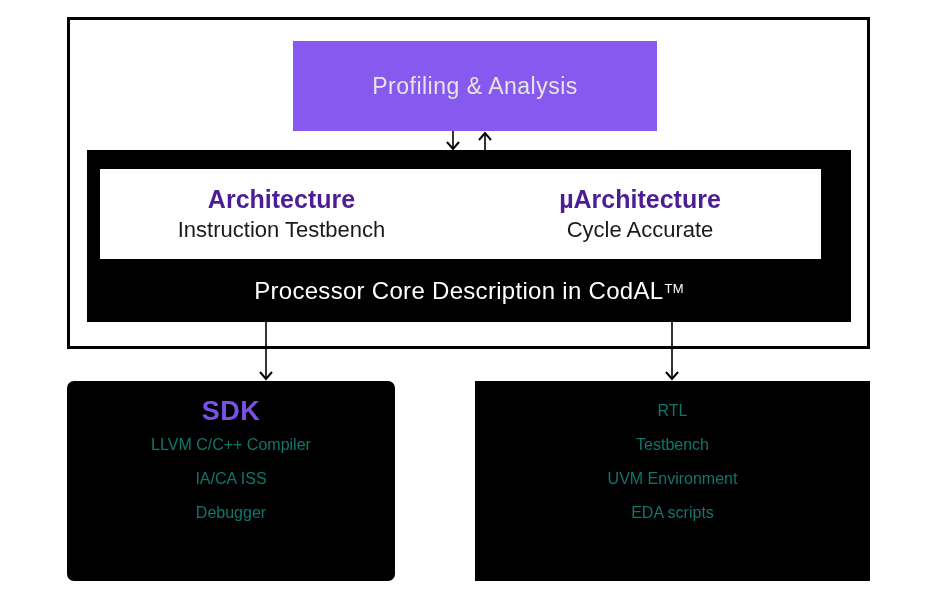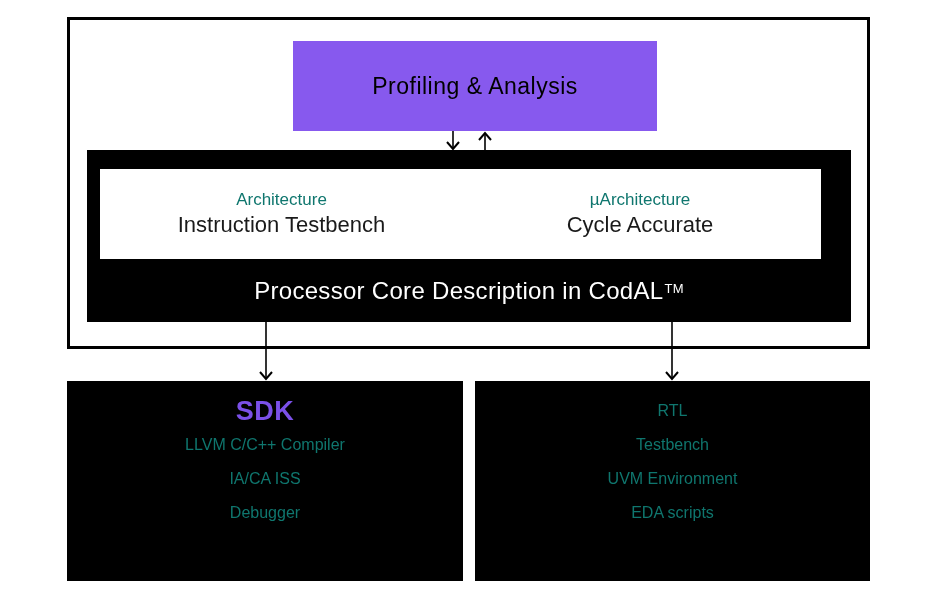--- a/index.html
+++ b/index.html
@@ -32,21 +32,21 @@
     left: 293px;
     top: 41px;
     width: 364px;
     height: 90px;
     background: #8759ee;
     display: flex;
     align-items: center;
     justify-content: center;
   }
   .profiling-box .label {
-    color: #000000;
+    color: #e5e5e5;
     font-size: 23px;
     font-weight: 500;
     letter-spacing: 0.5px;
   }
   
   .core-box {
     position: absolute;
     left: 87px;
     top: 150px;
     width: 764px;
@@ -60,23 +60,23 @@
     background: #ffffff;
     display: flex;
     flex-direction: column;
     align-items: center;
     justify-content: center;
     gap: 4px;
   }
   .white-panel.left  { left: 13px;  width: 363px; }
   .white-panel.right { left: 372px; width: 362px; }
   .white-panel .title {
-    color: #0f766e;
-    font-size: 17px;
-    font-weight: 400;
+    color: #4c1d95;
+    font-size: 25px;
+    font-weight: 700;
     line-height: 1.1;
   }
   .white-panel .subtitle {
     color: #1a1a1a;
     font-size: 22px;
     font-weight: 400;
     line-height: 1.1;
   }
   .core-caption {
     position: absolute;
@@ -103,21 +103,21 @@
   .bottom-box {
     position: absolute;
     top: 381px;
     height: 200px;
     background: #000000;
     color: #ffffff;
     text-align: center;
     box-sizing: border-box;
     padding-top: 13px;
   }
-  .bottom-box.sdk { left: 67px;  width: 396px; }
+  .bottom-box.sdk { left: 67px;  width: 328px; border-radius: 7px; }
   .bottom-box.hdk { left: 475px; width: 395px; }
   .bottom-box .box-title {
     color: #7b50e8;
     font-size: 27px;
     font-weight: 700;
     line-height: 34px;
     letter-spacing: 0.5px;
   }
   .bottom-box .box-item {
     color: #0f766e;

